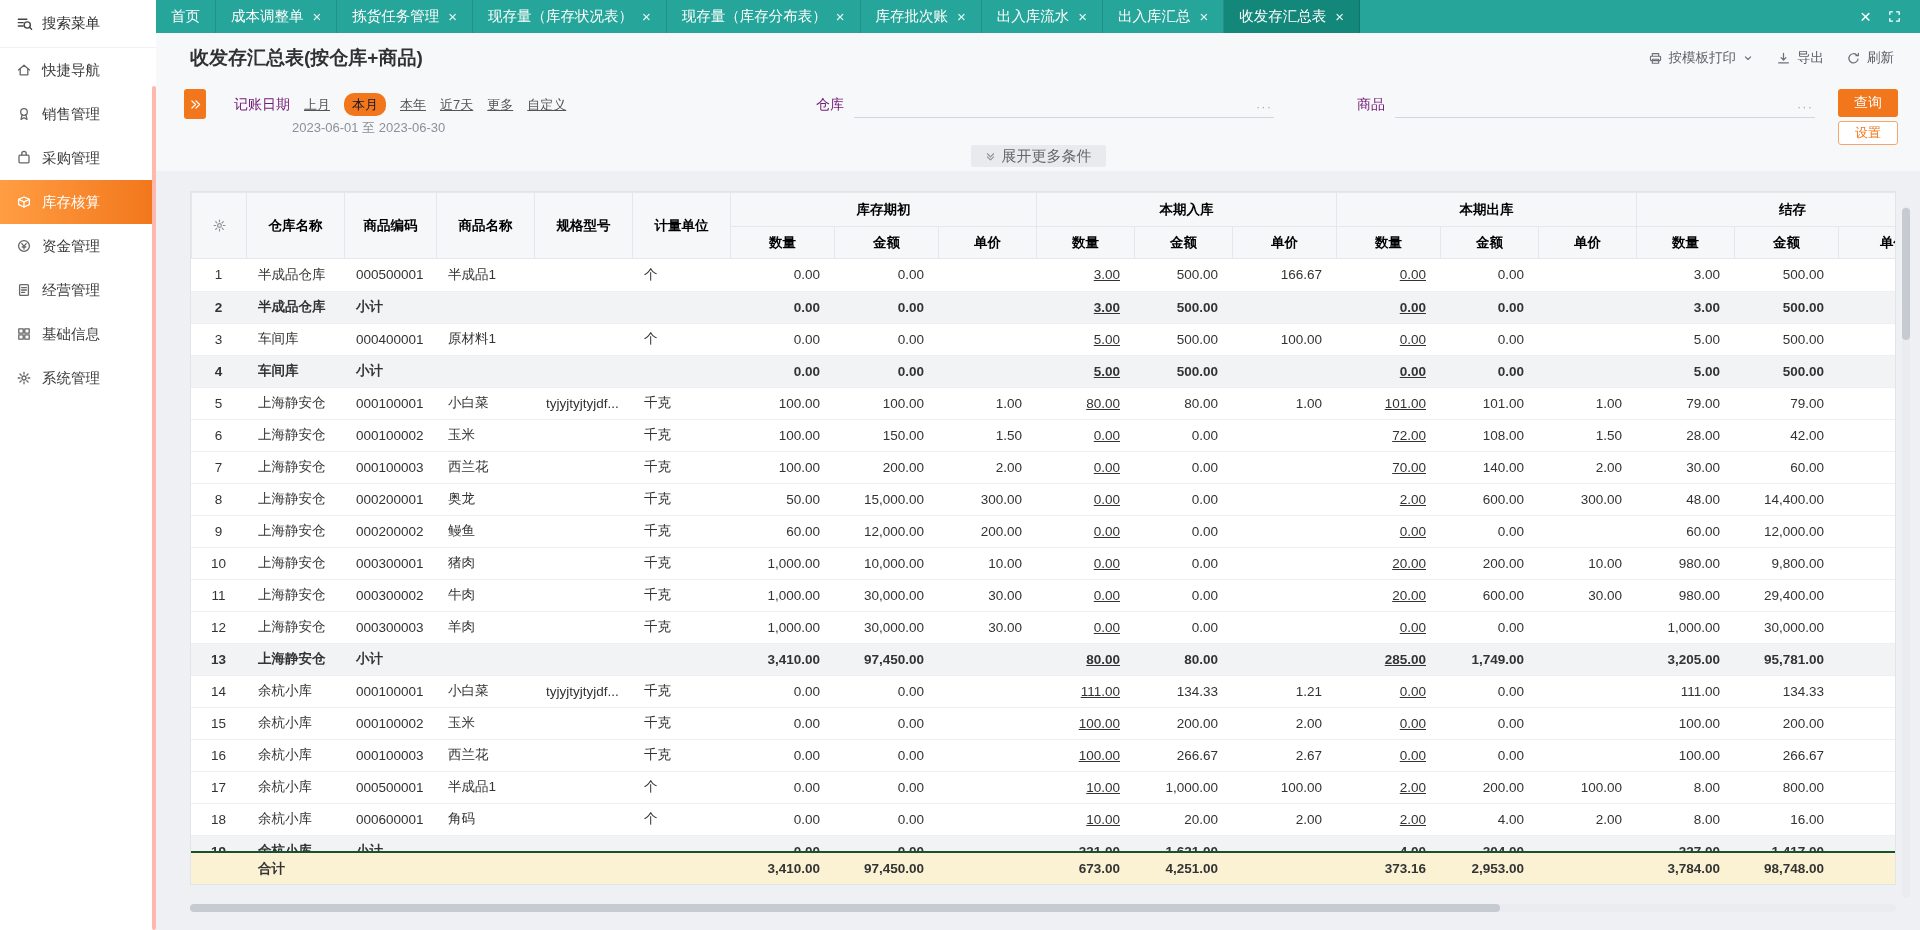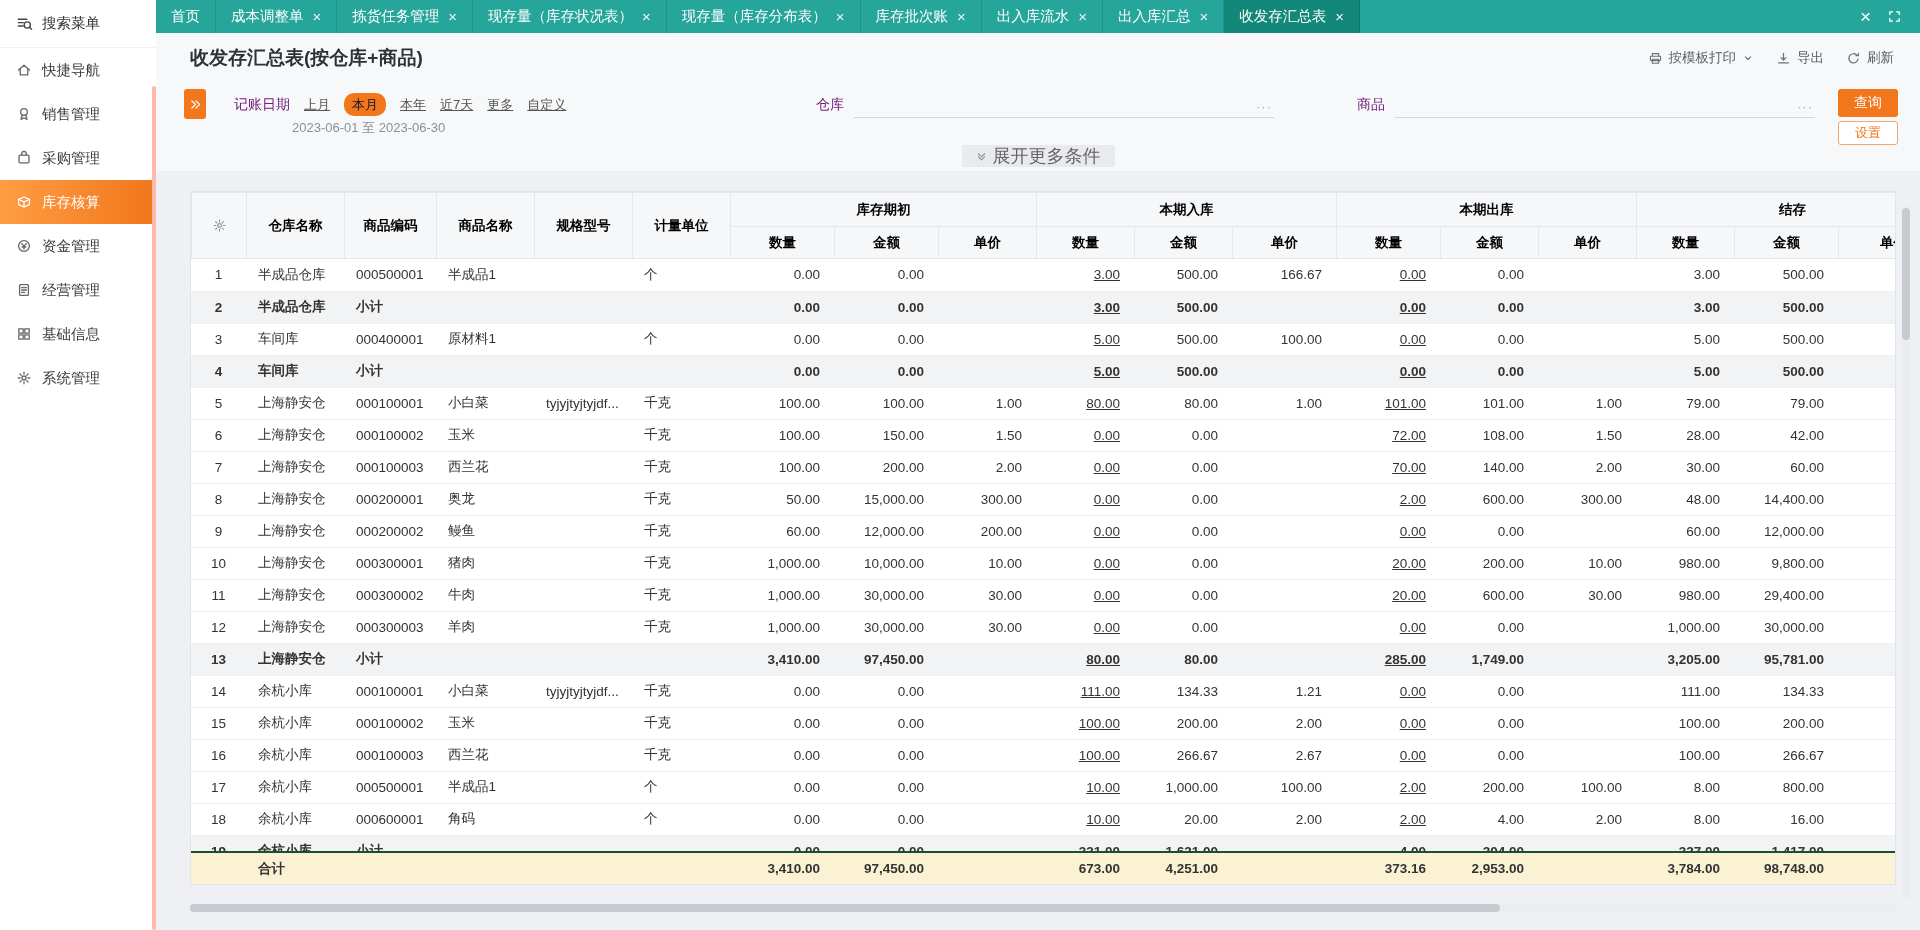--- a/index.html
+++ b/index.html
@@ -50,21 +50,21 @@
 .f-wh{left:660px;}
 .f-prod{left:1154px;margin-left:47px;}
 .f-underline{position:relative;width:420px;height:27px;border-bottom:1px solid #d3d7dd;}
 .f-underline input{width:92%;height:100%;border:none;background:transparent;outline:none;font-size:13.5px;color:#333;}
 .dots{position:absolute;right:2px;bottom:3px;font-size:13px;color:#a5abb3;letter-spacing:1px;cursor:pointer;}
 .btn-query{position:absolute;left:1682px;top:6px;width:60px;height:28px;background:#f2761b;color:#fff;border:none;border-radius:3px;font-size:14px;cursor:pointer;}
 .btn-settings{position:absolute;left:1682px;top:38px;width:60px;height:24px;background:#fff;color:#f2761b;border:1px solid #f3a76c;border-radius:3px;font-size:13px;cursor:pointer;}
 
 
 .expandbar{height:26px;background:#f7f8fa;display:flex;justify-content:center;}
-.expand-pill{height:22px;display:flex;align-items:center;gap:6px;background:#e8eaee;border-radius:2px;padding:0 14px;font-size:18px;color:#666;cursor:pointer;}
+.expand-pill{height:22px;display:flex;align-items:center;gap:6px;background:#e8eaee;border-radius:2px;padding:0 14px;font-size:15px;color:#666;cursor:pointer;}
 .expand-pill .ic{color:#8a9099;}
 
 
 .table-card{margin:20px 0 0 34px;width:1706px;background:#fff;border:1px solid #e1e4e8;overflow:hidden;}
 .grid{border-collapse:collapse;table-layout:fixed;width:1757px;background:#fff;}
 .grid th{background:#f6f7f9;border:1px solid #e4e7ec;font-size:13.5px;font-weight:700;color:#000000;text-align:center;white-space:nowrap;overflow:hidden;}
 .gh th{height:34px;}
 .sh th{height:32px;}
 .gear-th .ic{display:inline-flex;color:#8a8f96;vertical-align:middle;}
 .grid td{height:32px;border-bottom:1px solid #edeff2;font-size:13.5px;color:#333;white-space:nowrap;overflow:hidden;}

